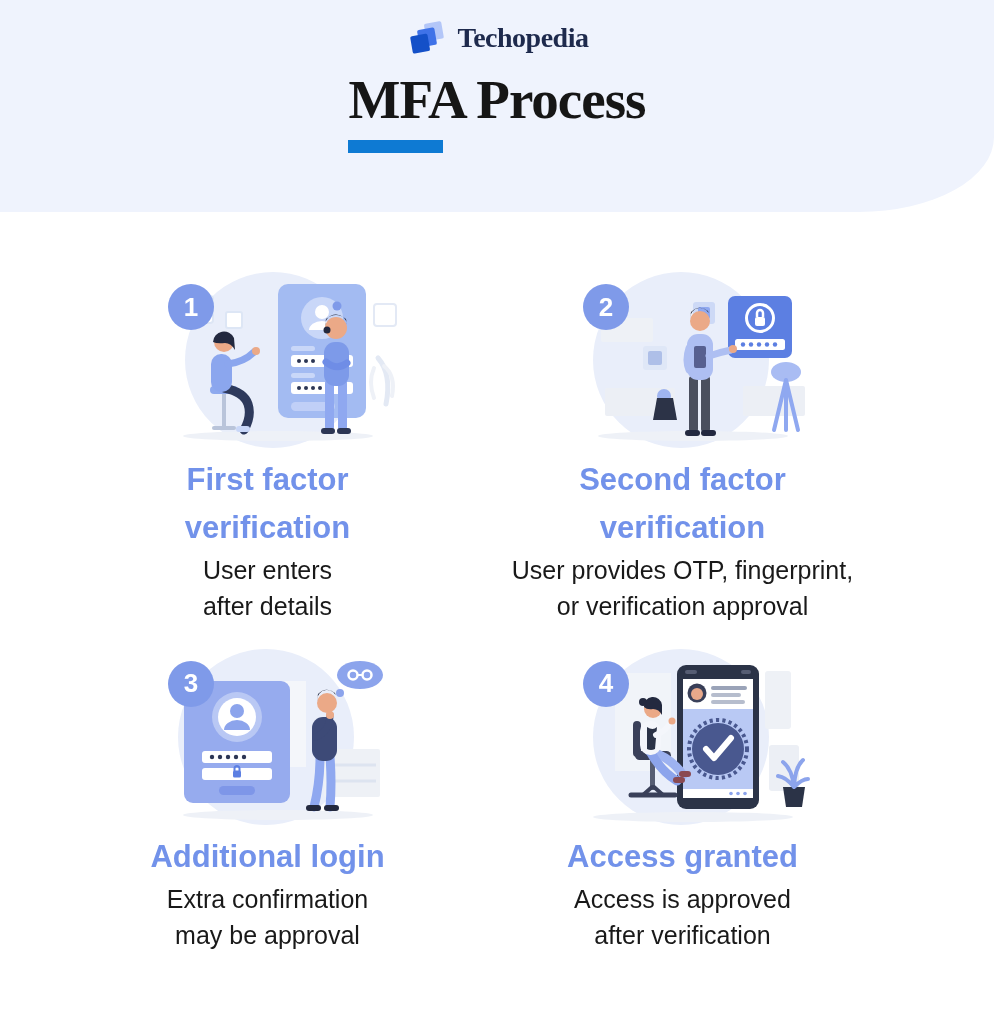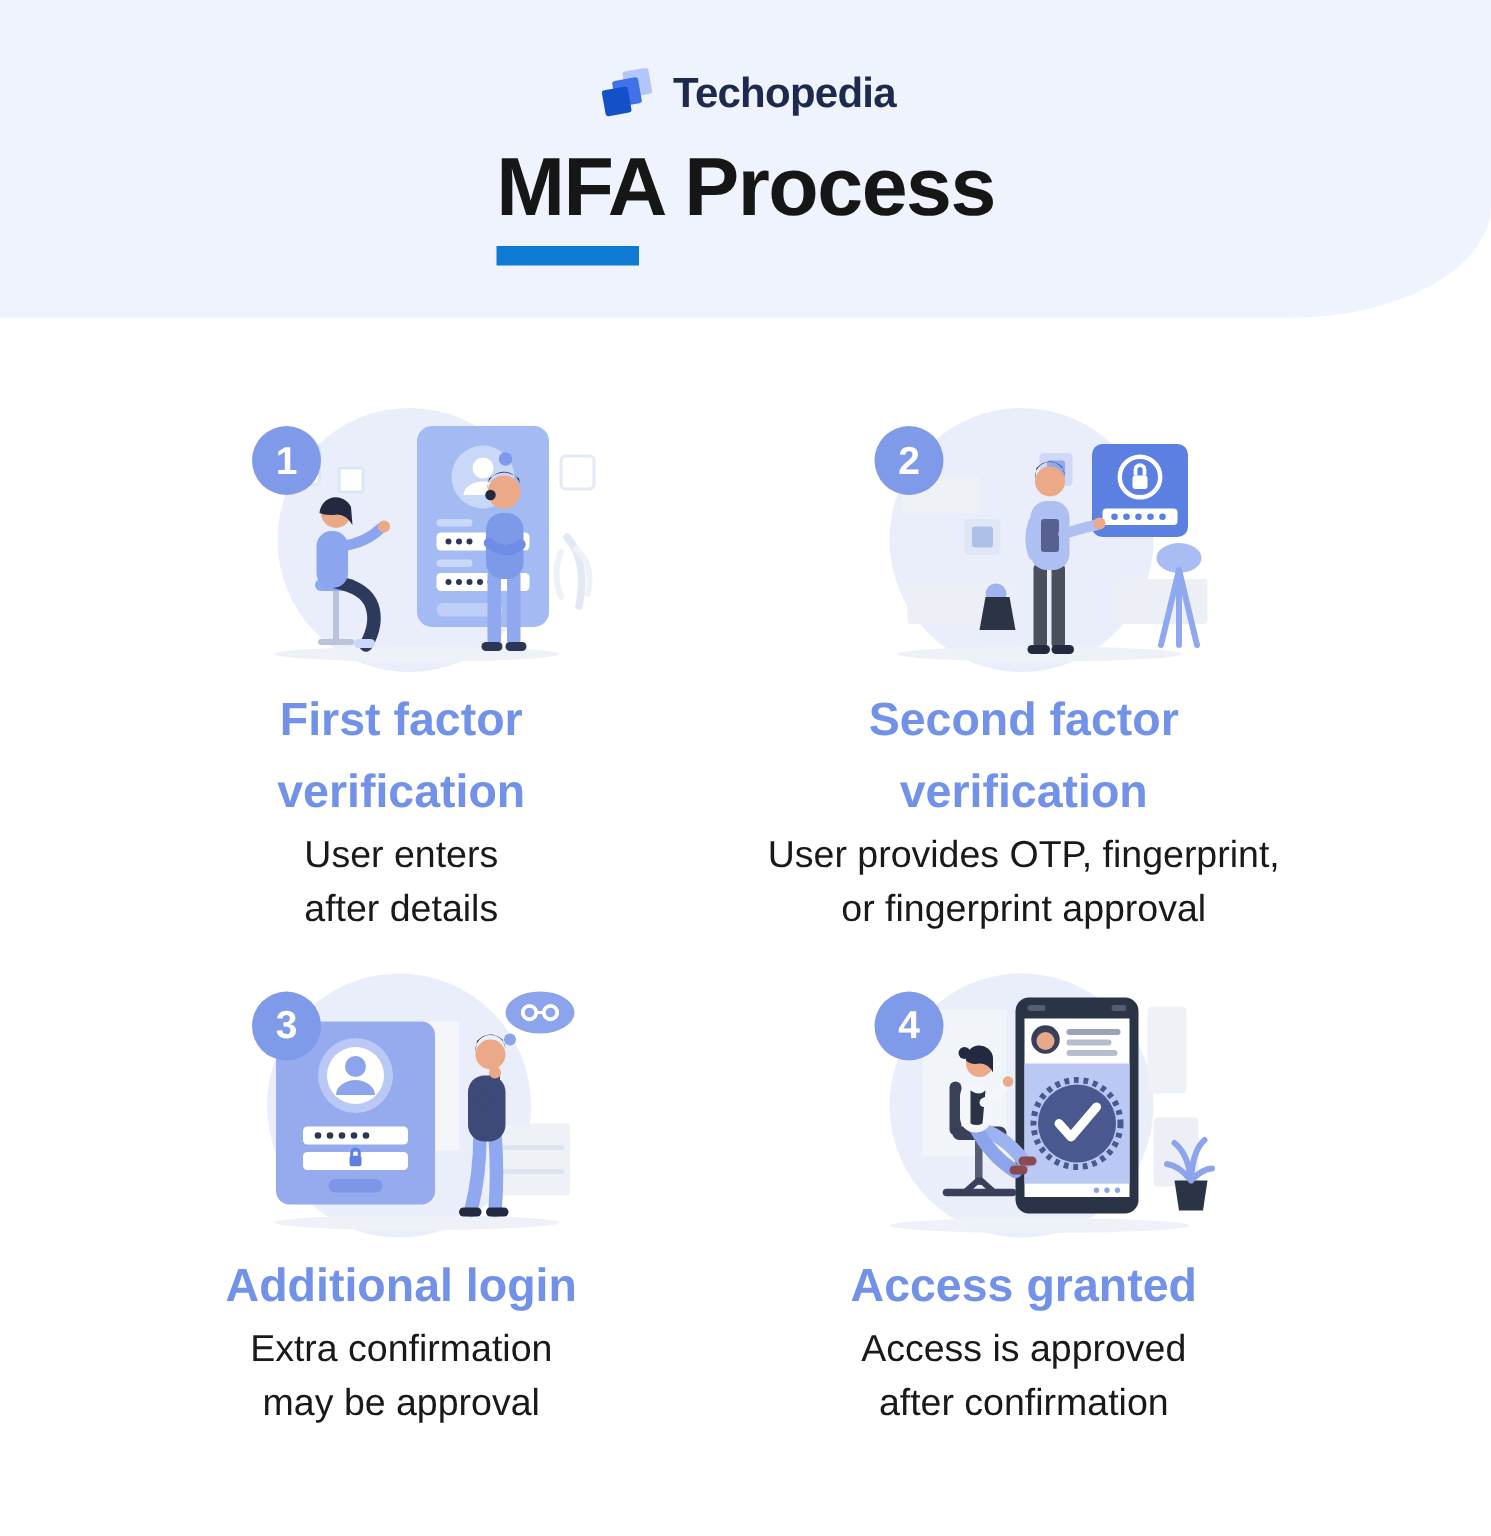--- a/index.html
+++ b/index.html
@@ -23,21 +23,22 @@
     overflow: hidden;
   }
   .header {
     width: 994px;
     height: 212px;
     background: var(--header-bg);
     border-bottom-right-radius: 135px 75px;
     display: flex;
     flex-direction: column;
     align-items: center;
-    padding-top: 42px;
+    padding-top: 18px;
+    font-family: Liberation Serif, serif;
   }
   .brand-row {
     display: flex;
     align-items: center;
     gap: 10px;
   }
   .brand-name {
     font-size: 28px;
     font-weight: bold;
     color: var(--brand-navy);
@@ -241,21 +242,21 @@
             <path d="M243 112 l-12 50 M243 112 v50 M243 112 l12 50" stroke="#8fa8f0" stroke-width="4" stroke-linecap="round"></path>
           </g>
         </svg>
       </div>
       <div class="step-title">
         <span>Second factor</span>
         <span>verification</span>
       </div>
       <div class="step-desc">
         <span>User provides OTP, fingerprint,</span>
-        <span>or fingerprint approval</span>
+        <span>or verification approval</span>
       </div>
     </div>
 
     <div class="step">
       <div class="illus">
         <div class="badge">3</div>
         <svg width="280" height="182" viewBox="0 0 280 182">
           <circle cx="138" cy="92" r="88" fill="#e9eefa"></circle>
           <ellipse cx="150" cy="170" rx="95" ry="5" fill="#eef1f7"></ellipse>
           <rect x="120" y="36" width="58" height="86" fill="#f4f6fa"></rect>
@@ -360,18 +361,18 @@
             <path d="M240 142 h22 l-3 20 h-16 z" fill="#2b3347"></path>
             <path d="M251 142 q-2 -18 -11 -25 M251 142 q1 -20 9 -27 M251 142 q-8 -10 -16 -11 M251 142 q8 -8 14 -8" stroke="#8ca4ec" stroke-width="4" fill="none" stroke-linecap="round"></path>
           </g>
         </svg>
       </div>
       <div class="step-title">
         <span>Access granted</span>
       </div>
       <div class="step-desc">
         <span>Access is approved</span>
-        <span>after confirmation</span>
+        <span>after verification</span>
       </div>
     </div>
 
   </div>
 </div>
 
 </body></html>

